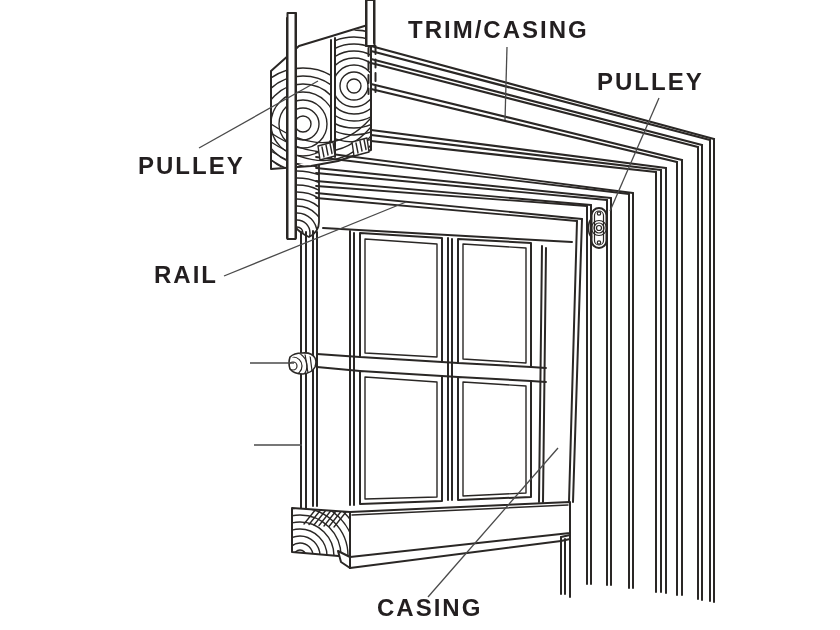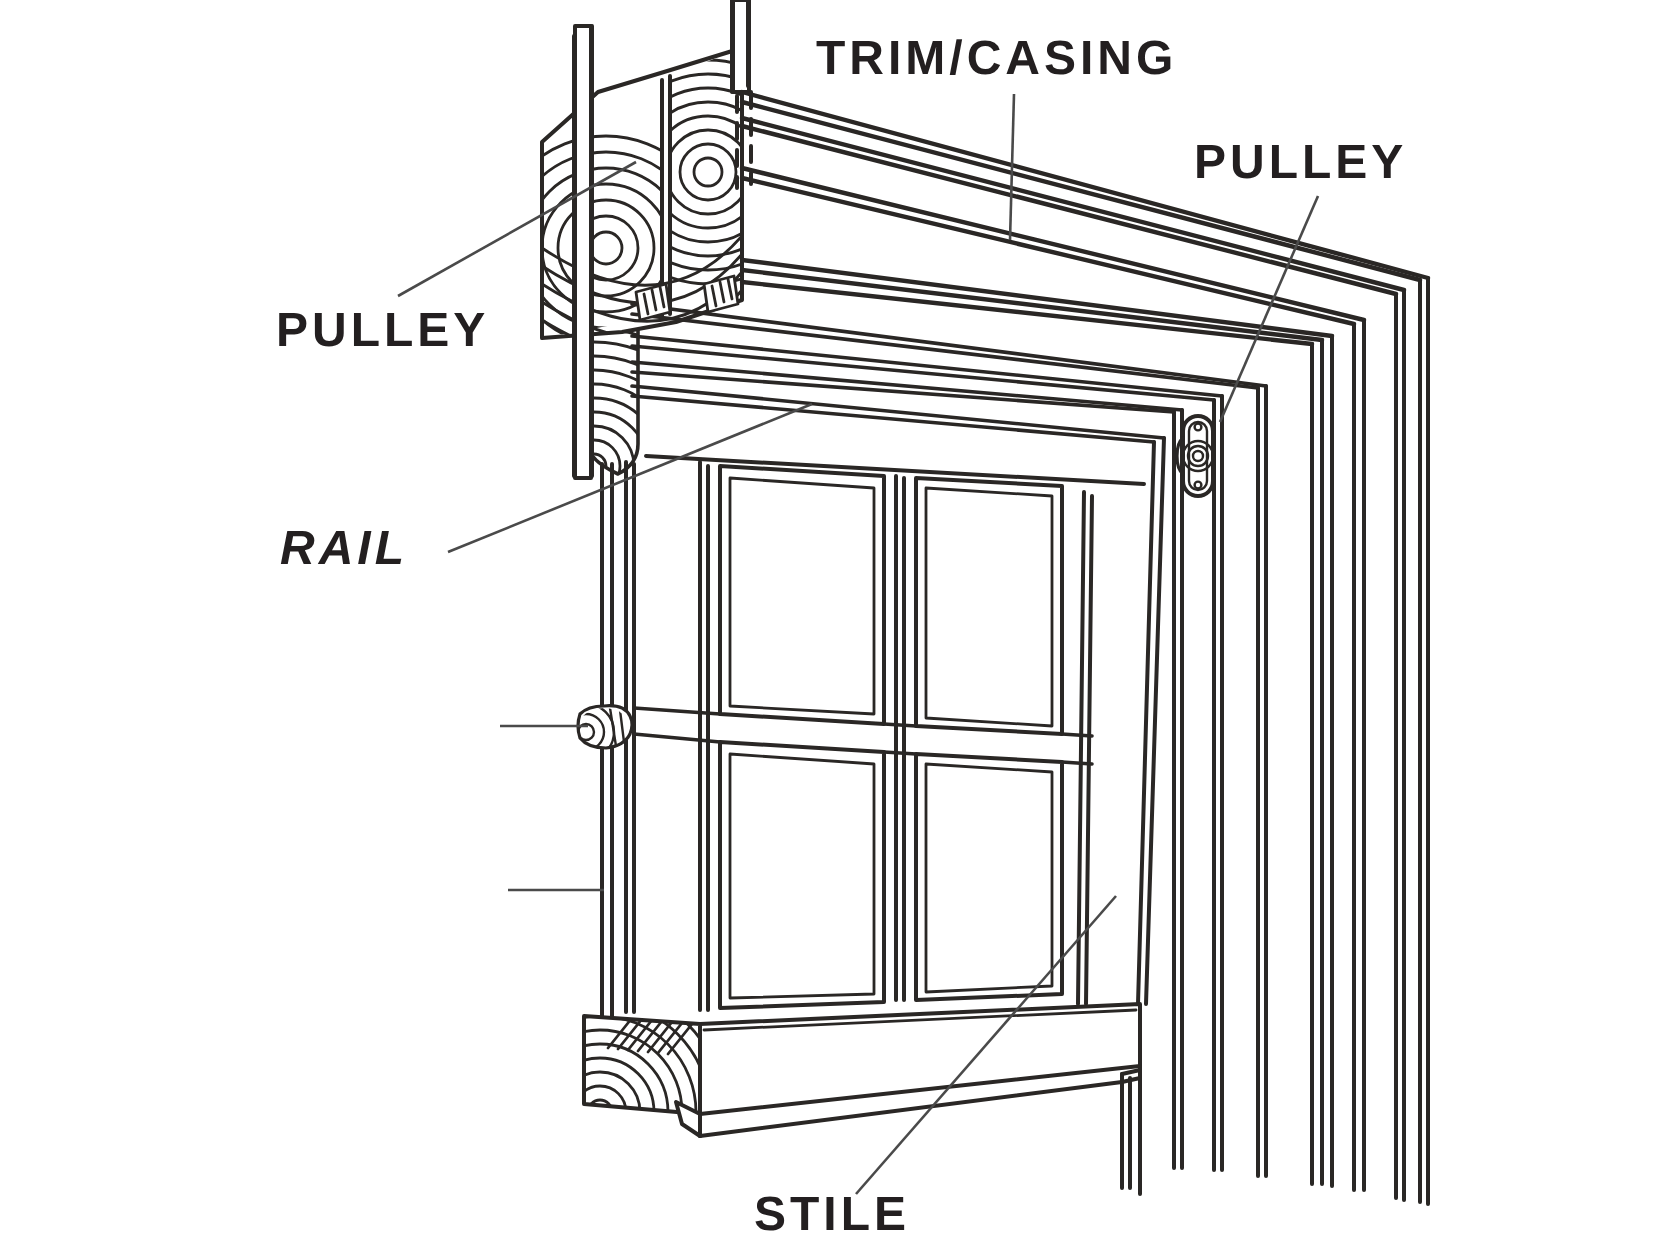--- a/index.html
+++ b/index.html
@@ -22,21 +22,21 @@
   .s16 *, .s16{stroke-width:1.6;}
   .s14 *, .s14{stroke-width:1.4;}
   .s12 *, .s12{stroke-width:1.2;}
   .label{
     position:absolute; font-weight:bold; font-size:24px; line-height:22px;
     letter-spacing:2px; color:var(--label); white-space:nowrap; user-select:none;
   }
   .lbl-trim{left:408px; top:19px;}
   .lbl-pulley{left:597px; top:71px;}
   .lbl-header{left:138px; top:155px;}
-  .lbl-rail{left:140px; top:264px;font-style:italic;}
+  .lbl-rail{left:154px; top:264px;}
   .lbl-muntin{left:126px; top:347px;}
   .lbl-glazing{left:118px; top:426px; width:142px; text-align:center;
                white-space:normal; letter-spacing:1.6px;}
   .lbl-stile{left:377px; top:597px;}
 </style>
 </head>
 <body>
 
 <div class="stage">
 
@@ -282,14 +282,14 @@
       <line x1="250" y1="363" x2="294" y2="363"></line>
       <line x1="254" y1="445" x2="302" y2="445"></line>
       <line x1="428" y1="597" x2="558" y2="448"></line>
     </g>
   </svg>
 
   <div class="label lbl-trim">TRIM/CASING</div>
   <div class="label lbl-pulley">PULLEY</div>
   <div class="label lbl-header">PULLEY</div>
   <div class="label lbl-rail">RAIL</div>
-  <div class="label lbl-stile">STILE</div>
+  <div class="label lbl-stile">CASING</div>
 </div>
 
 </body></html>

